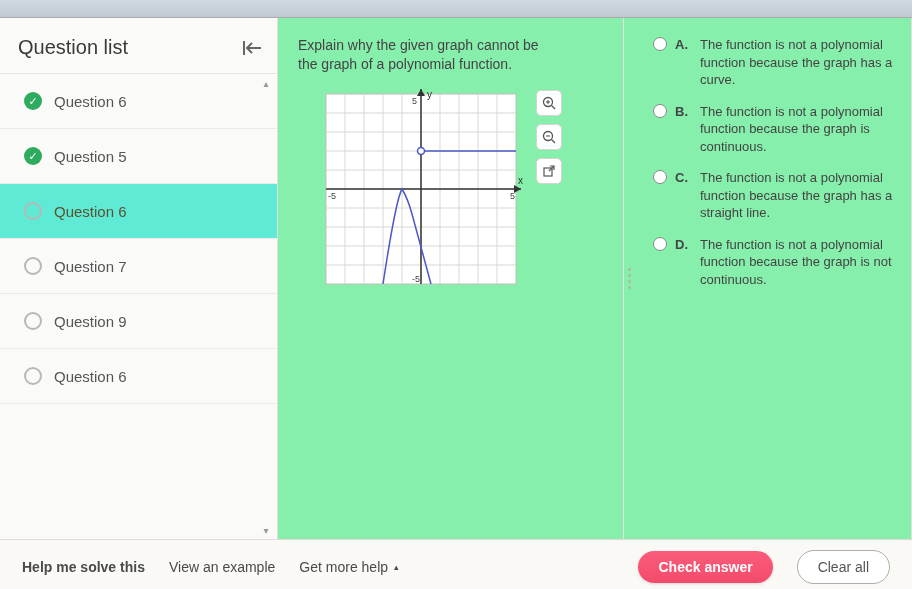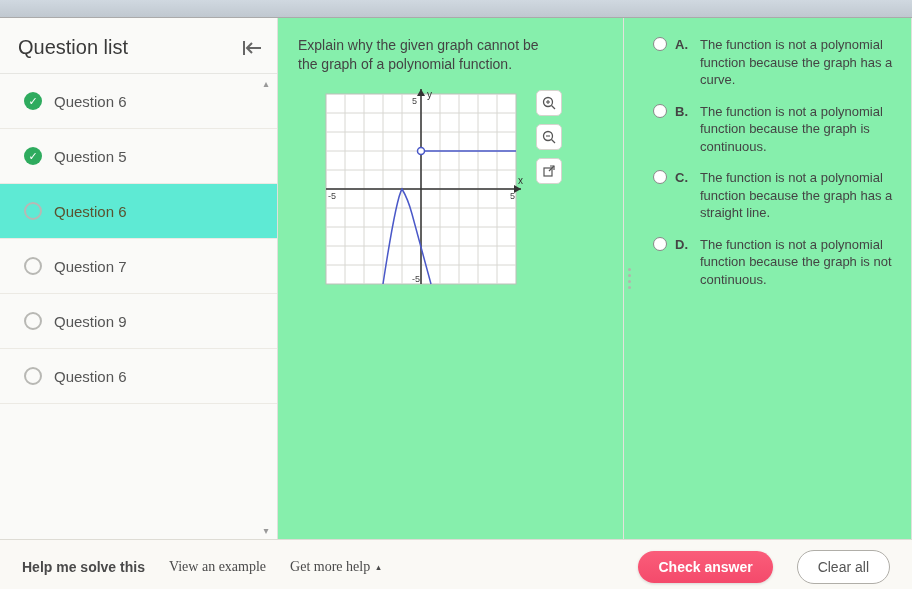--- a/index.html
+++ b/index.html
@@ -171,21 +171,21 @@
   }
   .footer-link {
     font-size: 14px;
     font-weight: 700;
     color: #4a4a4a;
     cursor: pointer;
     display: inline-flex;
     align-items: center;
     gap: 4px;
   }
-  .footer-link.light { font-weight: 400; font-family: Liberation Serif, serif; }
+  .footer-link.light { font-weight: 400; }
   .footer-spacer { flex: 1; }
   .btn {
     padding: 8px 20px;
     border-radius: 22px;
     font-size: 14px;
     cursor: pointer;
     border: none;
   }
   .btn-clear {
     background: #fff;

